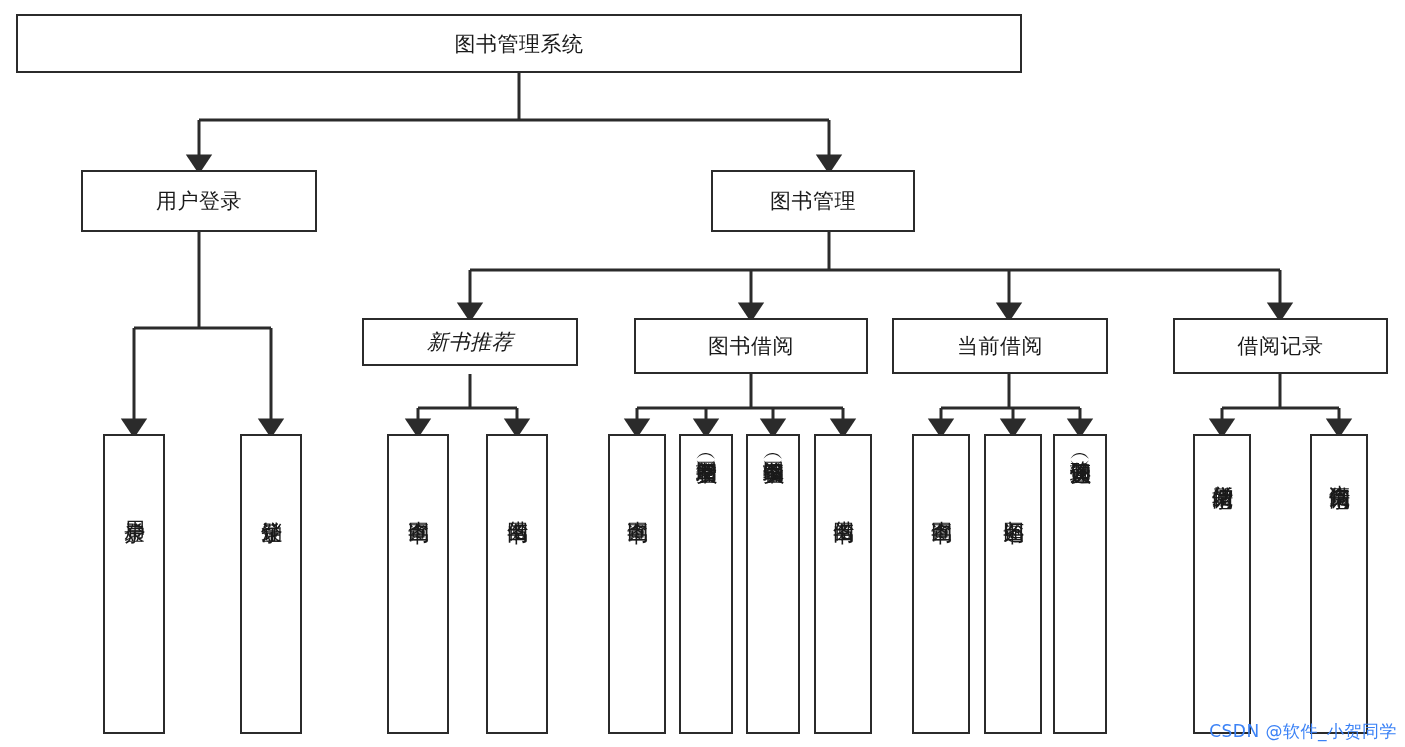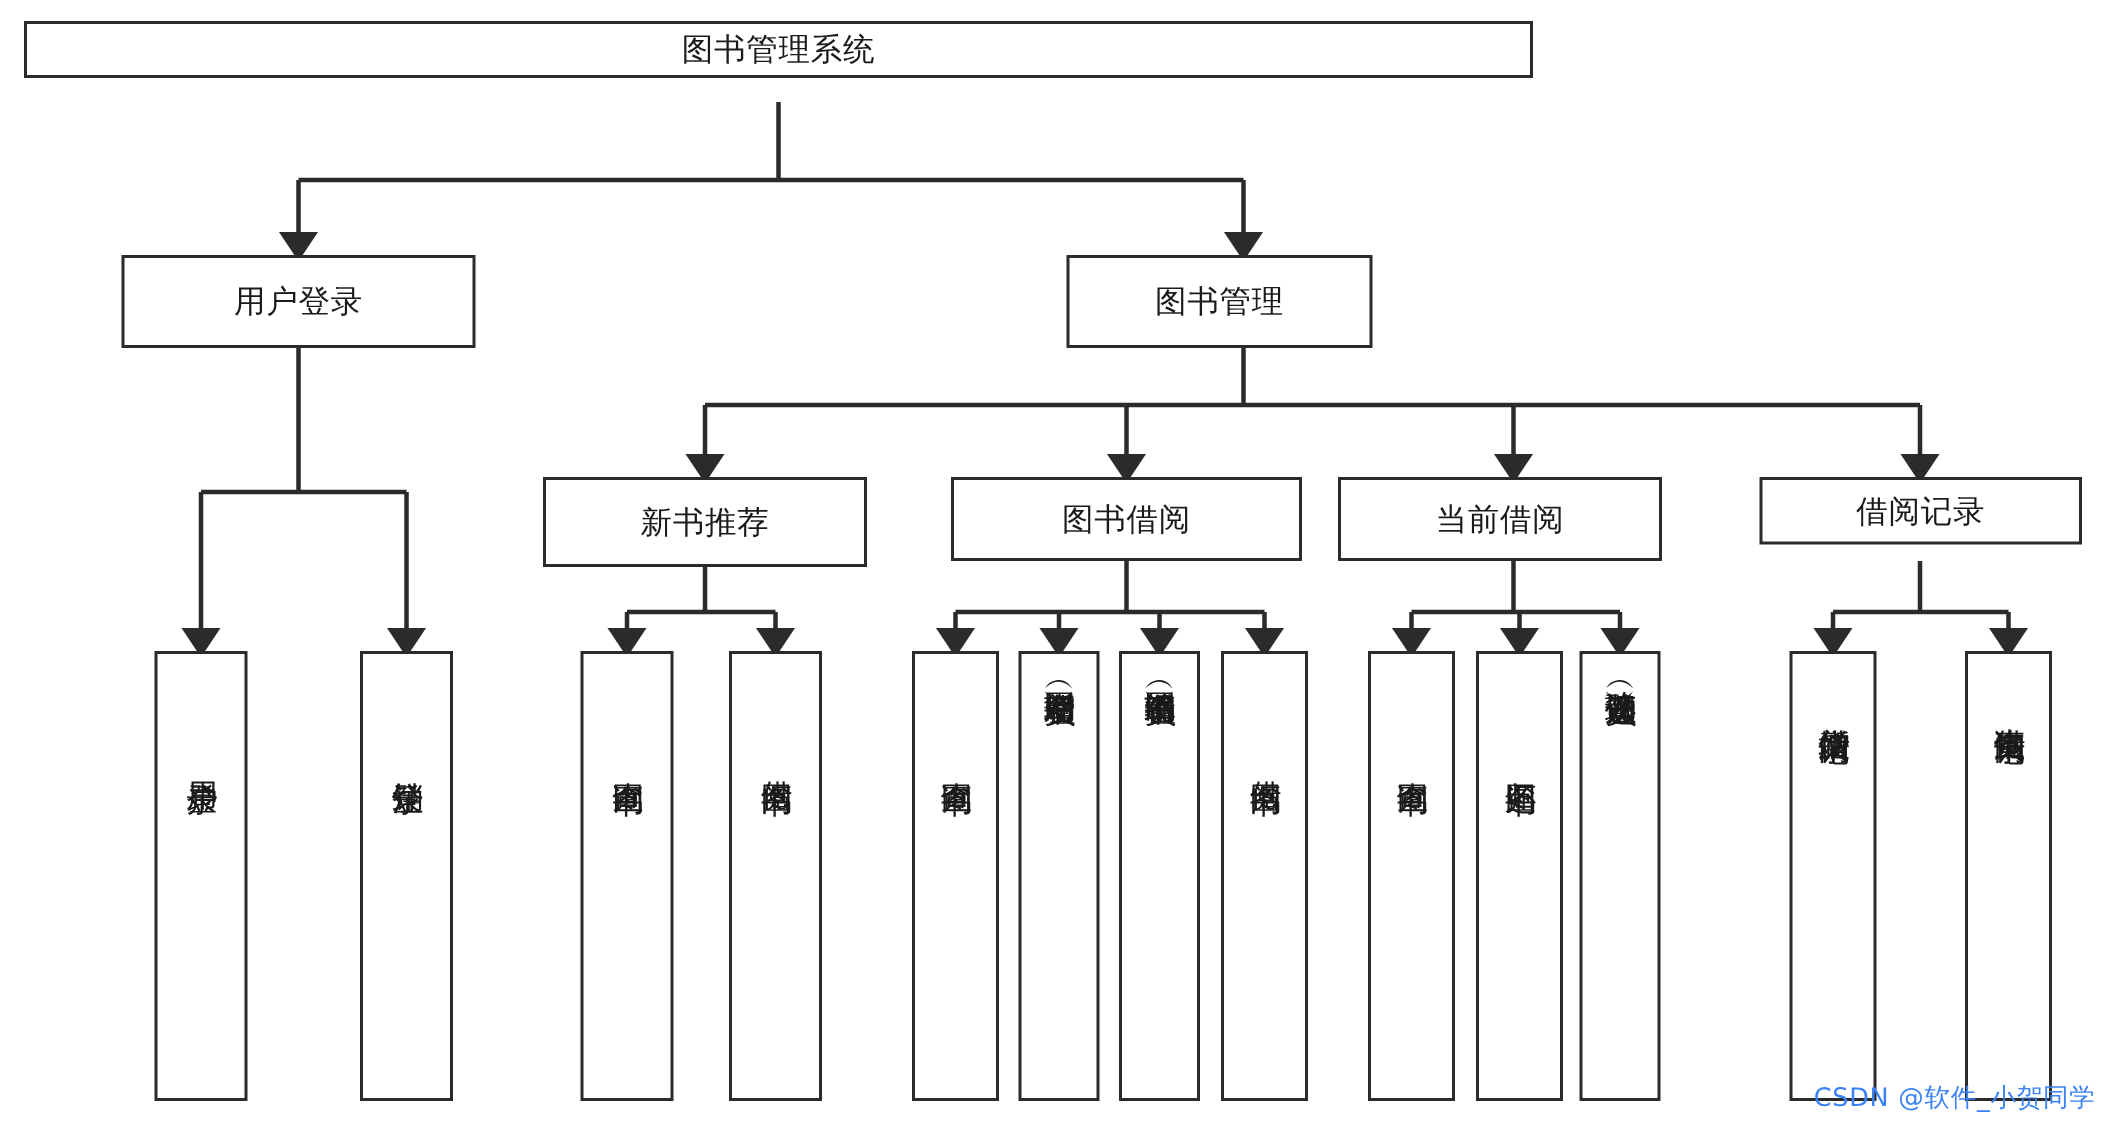--- a/index.html
+++ b/index.html
@@ -120,41 +120,41 @@
       <path d="M 1013 408 L 1013 428" marker-end="url(#arrow)"></path>
       <path d="M 1080 408 L 1080 428" marker-end="url(#arrow)"></path>
 
       <path d="M 1280 374 L 1280 408"></path>
       <path d="M 1222 408 L 1339 408"></path>
       <path d="M 1222 408 L 1222 428" marker-end="url(#arrow)"></path>
       <path d="M 1339 408 L 1339 428" marker-end="url(#arrow)"></path>
     </g>
   </svg>
 
-  <div class="node horizontal" style="left:16px; top:14px; width:1006px; height:38px;justify-content:center;">
+  <div class="node horizontal" style="left:16px; top:14px; width:1006px; height:59px;justify-content:center;">
     <span class="htext">图书管理系统</span>
   </div>
 
   <div class="node horizontal" style="left:81px; top:170px; width:236px; height:62px;">
     <span class="htext">用户登录</span>
   </div>
   <div class="node horizontal" style="left:711px; top:170px; width:204px; height:62px;">
     <span class="htext">图书管理</span>
   </div>
 
-  <div class="node horizontal" style="left:362px; top:318px; width:216px; height:60px;">
+  <div class="node horizontal" style="left:362px; top:318px; width:216px; height:48px;font-style:italic;">
     <span class="htext">新书推荐</span>
   </div>
   <div class="node horizontal" style="left:634px; top:318px; width:234px; height:56px;">
     <span class="htext">图书借阅</span>
   </div>
   <div class="node horizontal" style="left:892px; top:318px; width:216px; height:56px;">
     <span class="htext">当前借阅</span>
   </div>
-  <div class="node horizontal" style="left:1173px; top:318px; width:215px; height:45px;">
+  <div class="node horizontal" style="left:1173px; top:318px; width:215px; height:56px;">
     <span class="htext">借阅记录</span>
   </div>
 
   <div class="node vertical" style="left:103px; top:434px; width:62px; height:300px; padding-top:68px;">
     <span class="vtext">用户登录</span>
   </div>
   <div class="node vertical" style="left:240px; top:434px; width:62px; height:300px; padding-top:68px;">
     <span class="vtext">注销登录</span>
   </div>
 

